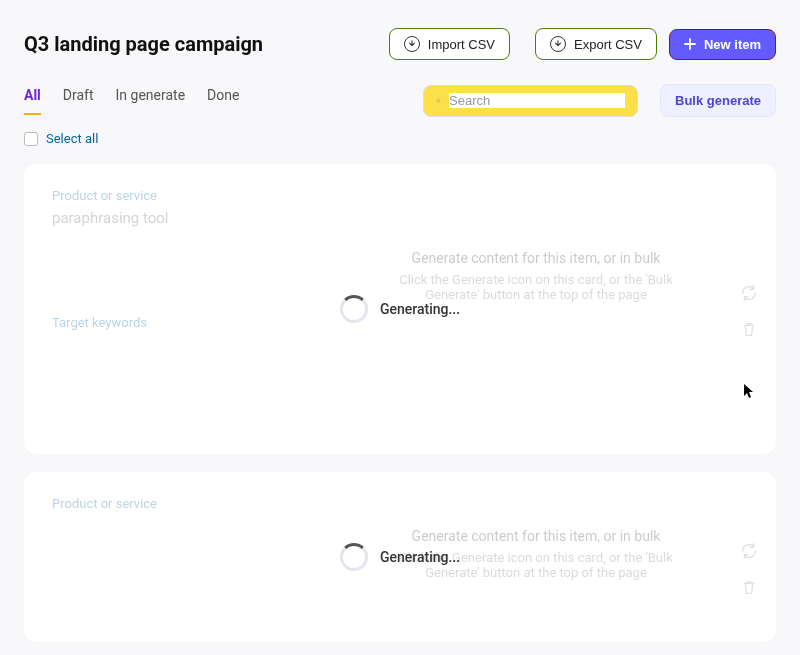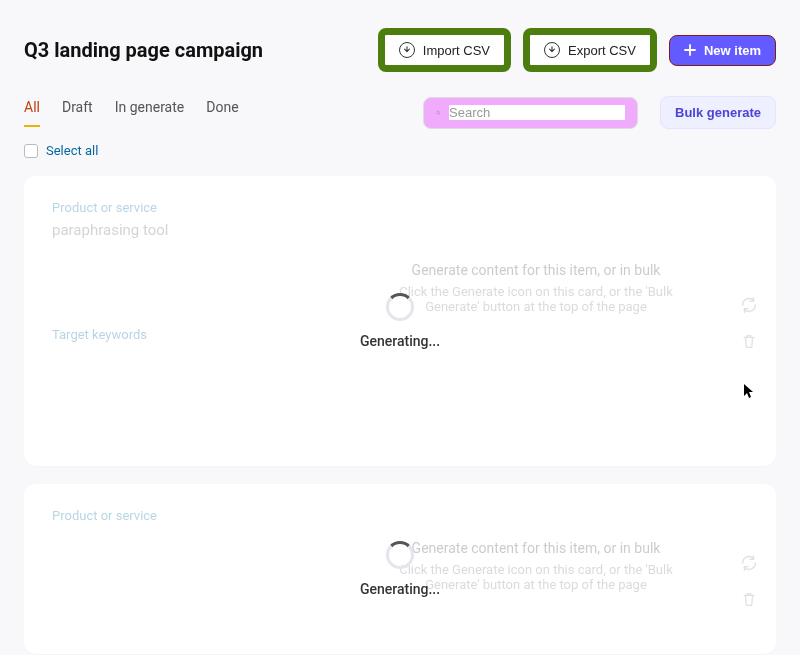--- a/index.html
+++ b/index.html
@@ -31,27 +31,28 @@
       letter-spacing: 0.4px;
       padding: 4px 8px;
       border-radius: 3px;
     }
     .header-spacer { flex: 1; }
     .btn-outline {
       display: inline-flex;
       align-items: center;
       gap: 8px;
       background: #fff;
-      border: 7px solid #4d7c0f;
+      border: 1px solid #4d7c0f;
       border-radius: 8px;
       padding: 7px 14px;
       font-size: 13px;
       font-weight: 500;
       color: #222;
       cursor: pointer;
+      margin-left: 13px;
     }
     .btn-primary {
       display: inline-flex;
       align-items: center;
       gap: 8px;
       background: #635bff;
       border: 1px solid #7f1d1d;
       border-radius: 8px;
       padding: 7px 14px;
       font-size: 13px;
@@ -74,29 +75,29 @@
     }
     .tabs { display: flex; gap: 22px; }
     .tab {
       font-size: 14px;
       color: #555;
       cursor: pointer;
       padding-bottom: 10px;
       border-bottom: 2px solid transparent;
     }
     .tab.active {
-      color: #c2410c;
-      font-weight: 400;
+      color: #6d28d9;
+      font-weight: 700;
       border-bottom: 2px solid #eab308;
     }
     .controls-spacer { flex: 1; }
     .search-wrap {
       display: flex;
       align-items: center;
-      background: #f0abfc;
+      background: #fde047;
       border: 1px solid #ddd;
       border-radius: 8px;
       padding: 7px 12px;
       width: 215px;
       gap: 8px;
     }
     .search-wrap input {
       border: none; outline: none; font-size: 13px; flex: 1;
       color: #333;
     }
@@ -172,21 +173,21 @@
       display: flex; flex-direction: column; gap: 18px;
       opacity: 0.25;
     }
     .ghost-icons span {
       width: 18px; height: 18px; display: block;
     }
 
     .loading-overlay {
       position: absolute;
       top: 0; left: 0; right: 0; bottom: 0;
-      display: flex; flex-direction: column;
+      display: flex; flex-direction: row;
       align-items: center; justify-content: center;
       gap: 12px;
       pointer-events: none;
     }
     .spinner {
       width: 28px; height: 28px;
       border: 3px solid #e5e5ee;
       border-top-color: #555;
       border-radius: 50%;
       animation: spin 0.9s linear infinite;

